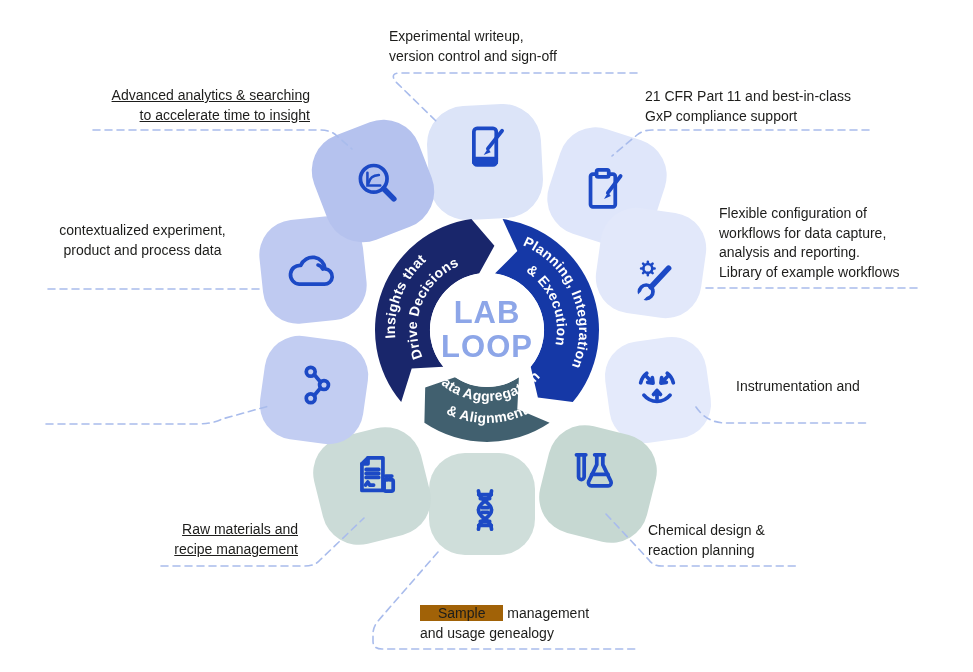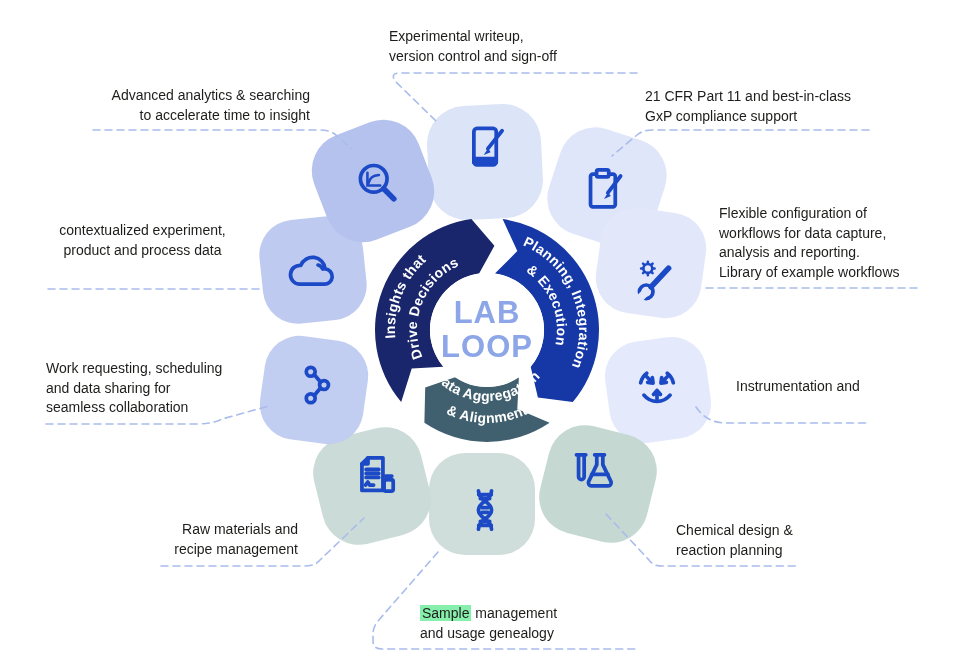--- a/index.html
+++ b/index.html
@@ -11,22 +11,22 @@
   .center-title{fill:#8da6e8;font-weight:bold;font-size:31px;letter-spacing:1px;text-anchor:middle;}
   .icon{position:absolute;width:56px;height:56px;}
   .icon svg{width:100%;height:100%;}
   .ic{fill:none;stroke:#1c49c5;stroke-width:1.6;stroke-linecap:round;stroke-linejoin:round;}
   .ic-thick{fill:none;stroke:#1c49c5;stroke-width:2.4;stroke-linecap:round;}
   .ic-thin{fill:none;stroke:#1c49c5;stroke-width:1.1;stroke-linecap:round;}
   .ic-fill{fill:#1c49c5;stroke:none;}
   .erase{fill:none;stroke:#e2e8fa;stroke-width:3.4;stroke-linecap:butt;}
   .clipfill{fill:#dfe6fa;stroke:#1c49c5;stroke-width:1.6;stroke-linejoin:round;}
   .label{position:absolute;color:#1d1d1b;font-size:14px;line-height:19.5px;white-space:nowrap;}
-  .label .hl{background:#86efac;padding:0 2px;}
-  .t-right{text-align:right;}
+  .label .hl{background:#a16207;padding:0 18px;}
+  .t-right{text-align:right;text-decoration:underline;}
   .t-center{text-align:center;}
 </style>
 </head>
 <body>
 
 <div class="stage">
 
   <svg class="canvas" width="973" height="672" viewBox="0 0 973 672">
     <defs>
       <path id="tpNavy1" d="M413.5 385.4 A92 92 0 0 1 472.6 239.1"></path>
@@ -171,37 +171,32 @@
   </div>
   <div class="label" style="left:719px;top:204px">
     <div>Flexible configuration of</div>
     <div>workflows for data capture,</div>
     <div>analysis and reporting.</div>
     <div>Library of example workflows</div>
   </div>
   <div class="label" style="left:736px;top:377px">
     <div>Instrumentation and</div>
   </div>
-  <div class="label" style="left:676px;top:521px">
+  <div class="label" style="left:648px;top:521px">
     <div>Chemical design &amp;</div>
     <div>reaction planning</div>
   </div>
   <div class="label" style="left:420px;top:604px">
     <div><span class="hl">Sample</span><span> management</span></div>
     <div>and usage genealogy</div>
   </div>
   <div class="label t-right" style="left:118px;top:520px;width:180px">
     <div>Raw materials and</div>
     <div>recipe management</div>
   </div>
-  <div class="label" style="left:46px;top:359px">
-    <div>Work requesting, scheduling</div>
-    <div>and data sharing for</div>
-    <div>seamless collaboration</div>
-  </div>
   <div class="label t-center" style="left:30px;top:221px;width:225px">
     <div>contextualized experiment,</div>
     <div>product and process data</div>
   </div>
   <div class="label t-right" style="left:88px;top:86px;width:222px">
     <div>Advanced analytics &amp; searching</div>
     <div>to accelerate time to insight</div>
   </div>
 
 </div>

